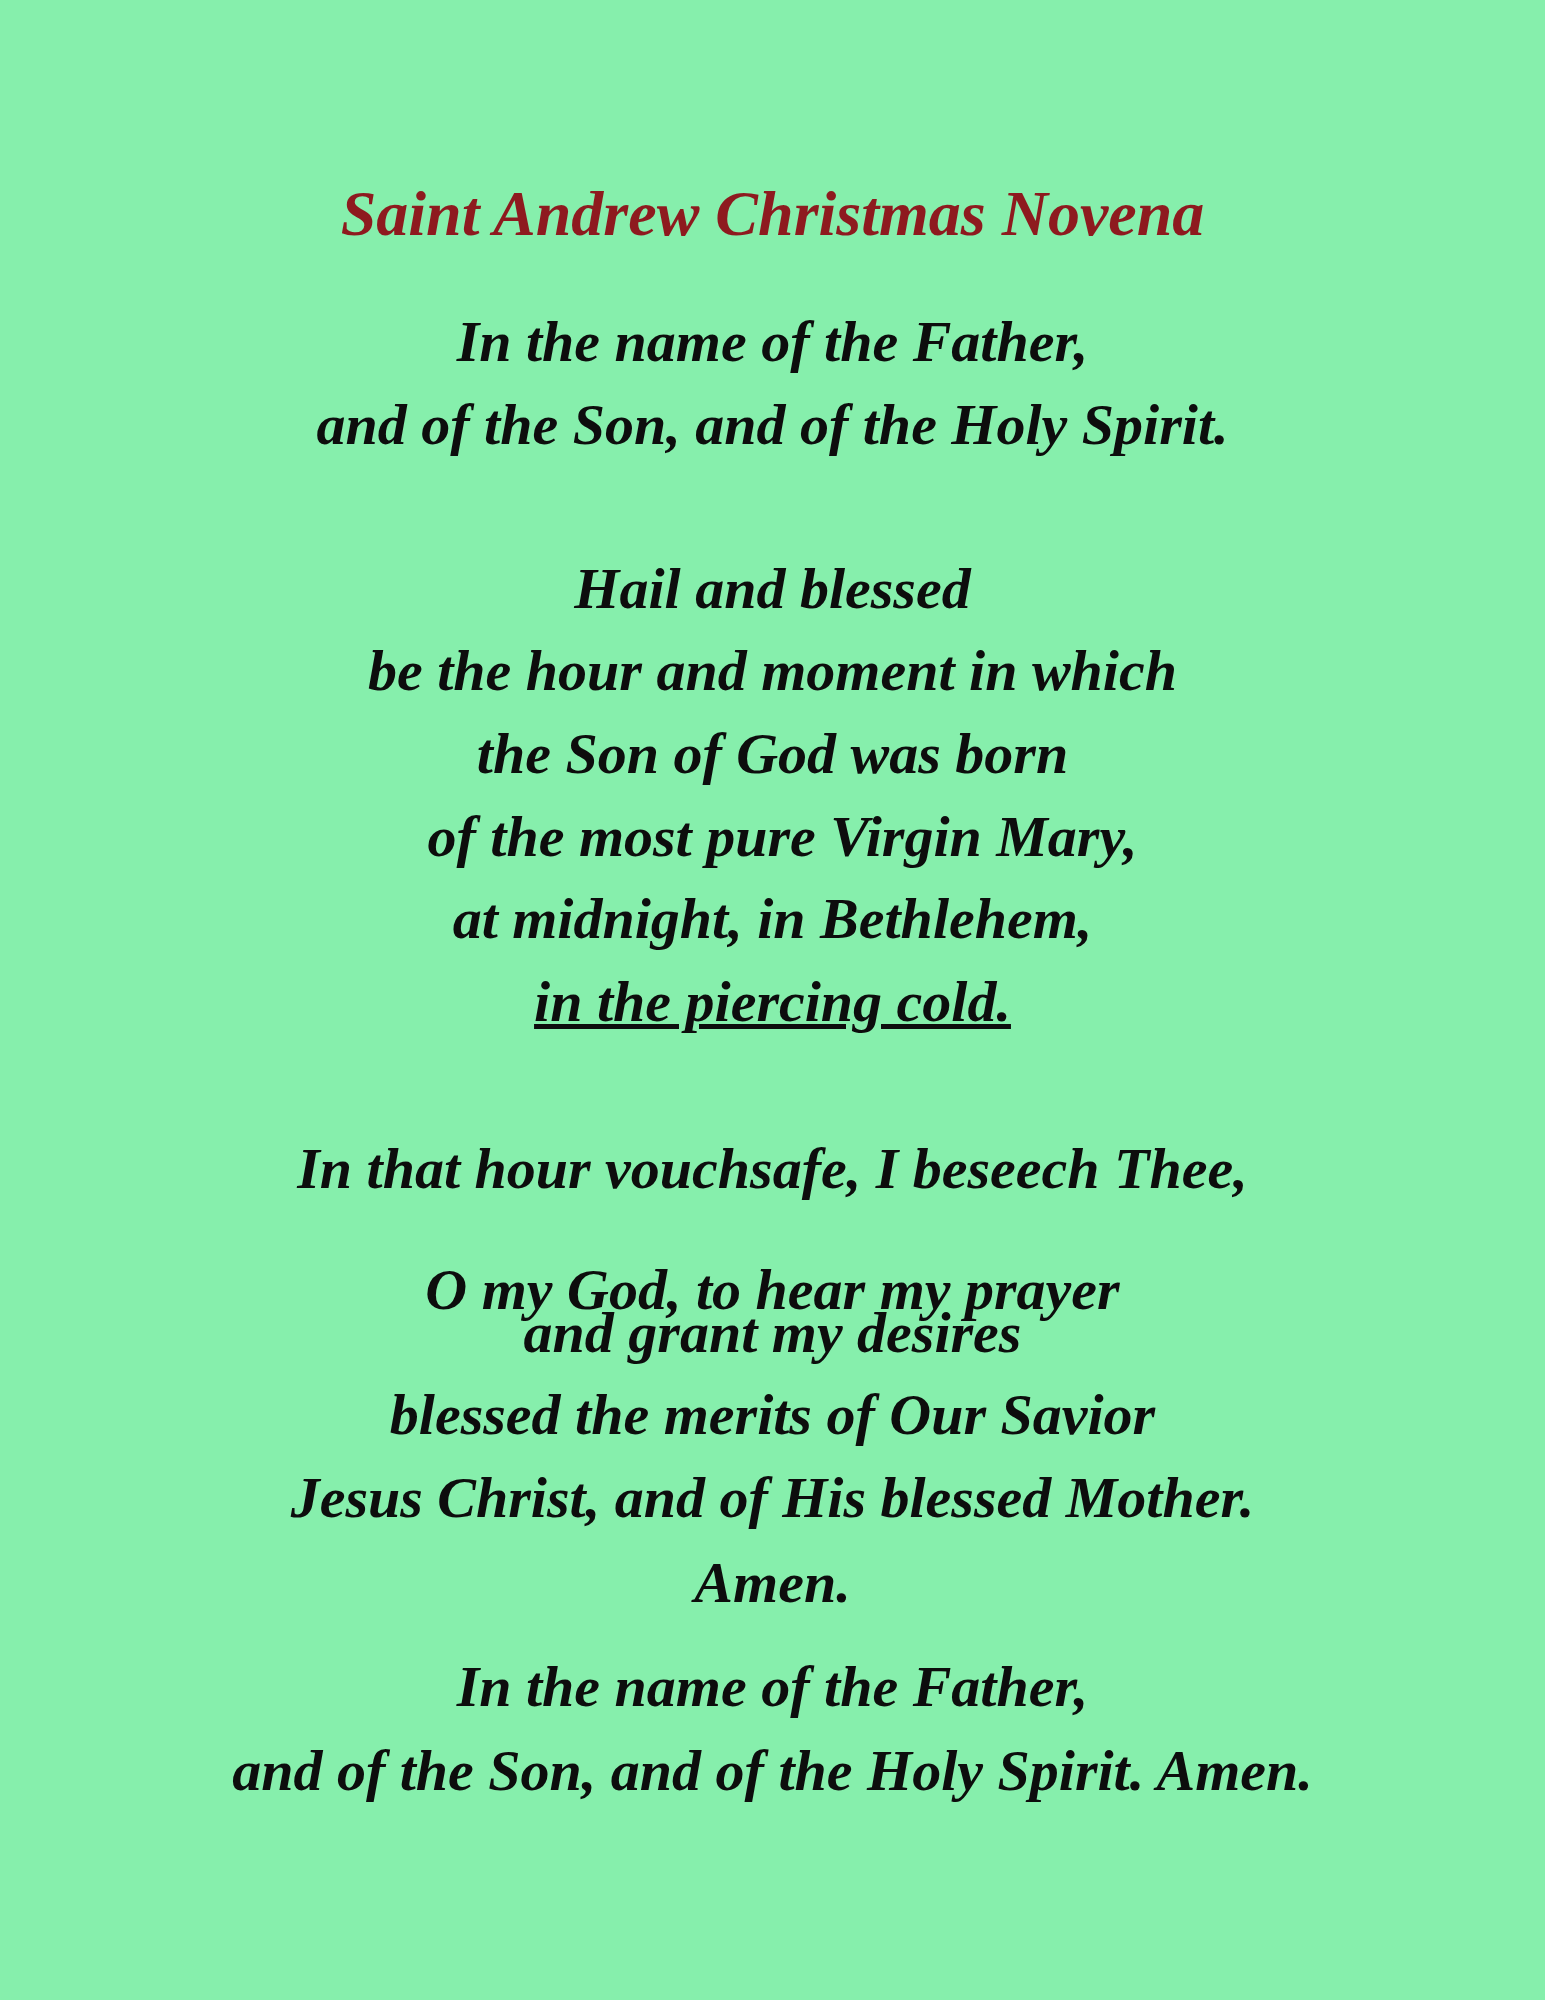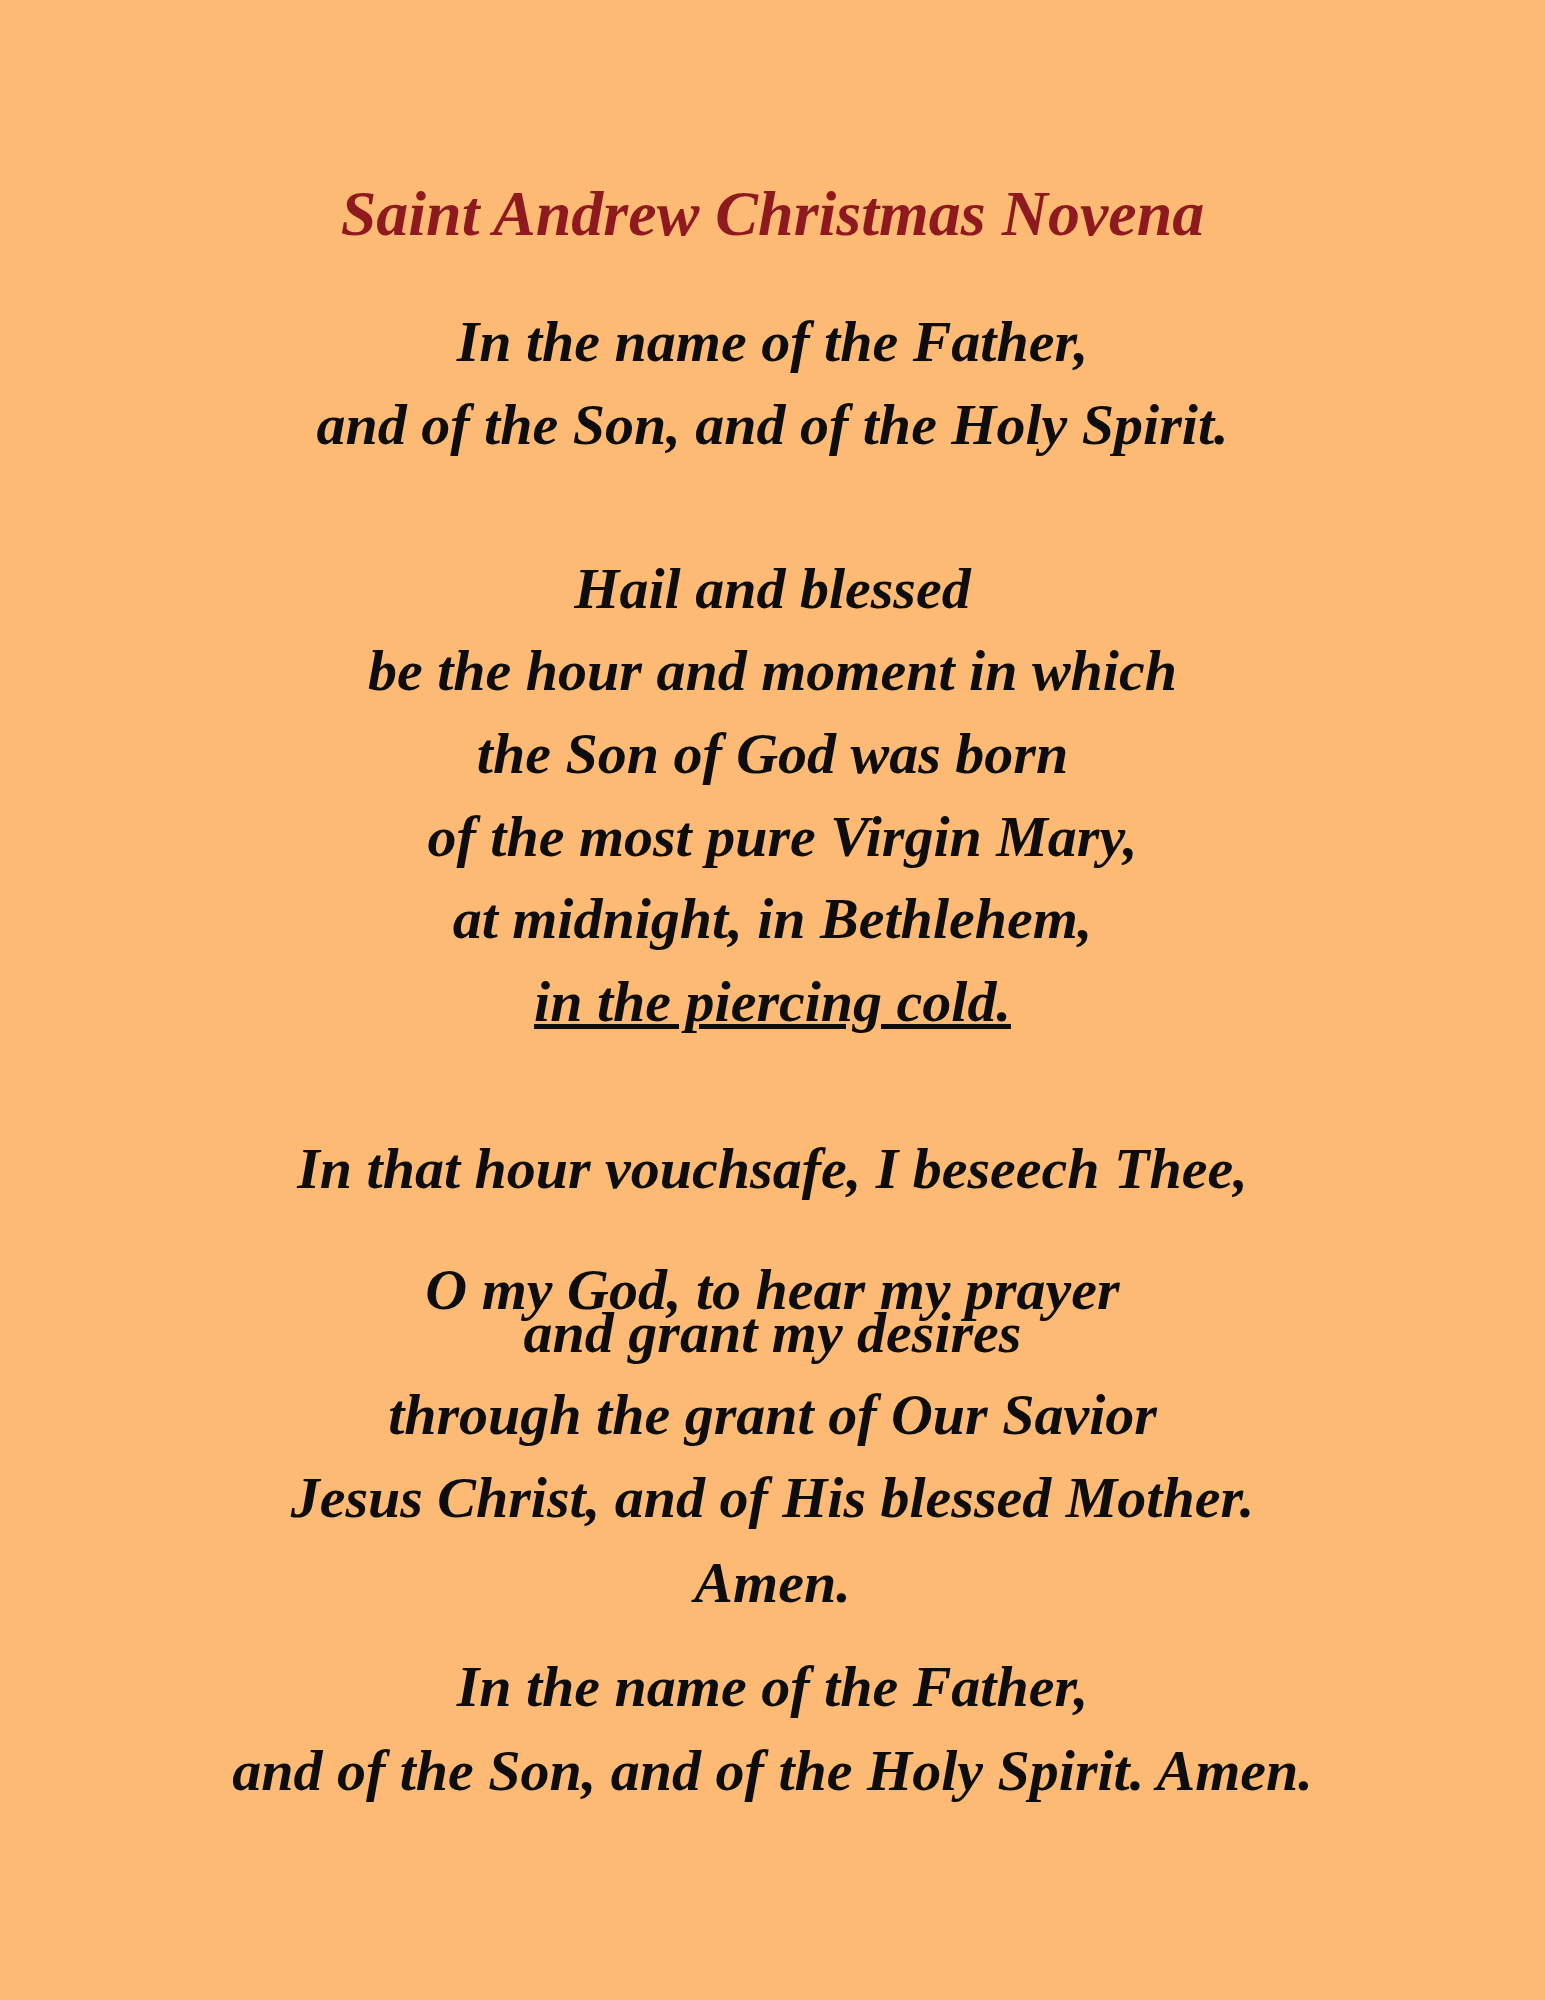--- a/index.html
+++ b/index.html
@@ -11,21 +11,21 @@
       width: 1545px;
       height: 2000px;
       position: relative;
       overflow: hidden;
     }
     .page {
       position: absolute;
       left: 0; top: 0;
       width: 1545px;
       height: 2000px;
-      background: #fdba74;
+      background: #86efac;
     }
     .line {
       position: absolute;
       left: 0;
       width: 1545px;
       text-align: center;
       font-family: "Liberation Serif", "DejaVu Serif", serif;
       font-weight: bold;
       font-style: italic;
       font-size: 58px;
@@ -59,21 +59,21 @@
     <div class="line" style="top:722px;">the Son of God was born</div>
     <div class="line" style="top:805px;padding-left:10px;">of the most pure Virgin Mary,</div>
     <div class="line" style="top:887px;">at midnight, in Bethlehem,</div>
     <div class="line" style="top:970px;text-decoration:underline;">in the piercing cold.</div>
   </div>
 
   <div>
     <div class="line" style="top:1137px;">In that hour vouchsafe, I beseech Thee,</div>
     <div class="line" style="top:1258px;">O my God, to hear my prayer</div>
     <div class="line" style="top:1301px;">and grant my desires</div>
-    <div class="line" style="top:1383px;">through the grant of Our Savior</div>
+    <div class="line" style="top:1383px;">blessed the merits of Our Savior</div>
     <div class="line" style="top:1466px;">Jesus Christ, and of His blessed Mother.</div>
     <div class="line" style="top:1551px;">Amen.</div>
   </div>
 
   <div>
     <div class="line" style="top:1655px;">In the name of the Father,</div>
     <div class="line" style="top:1739px;">and of the Son, and of the Holy Spirit. Amen.</div>
   </div>
 
 </div>

